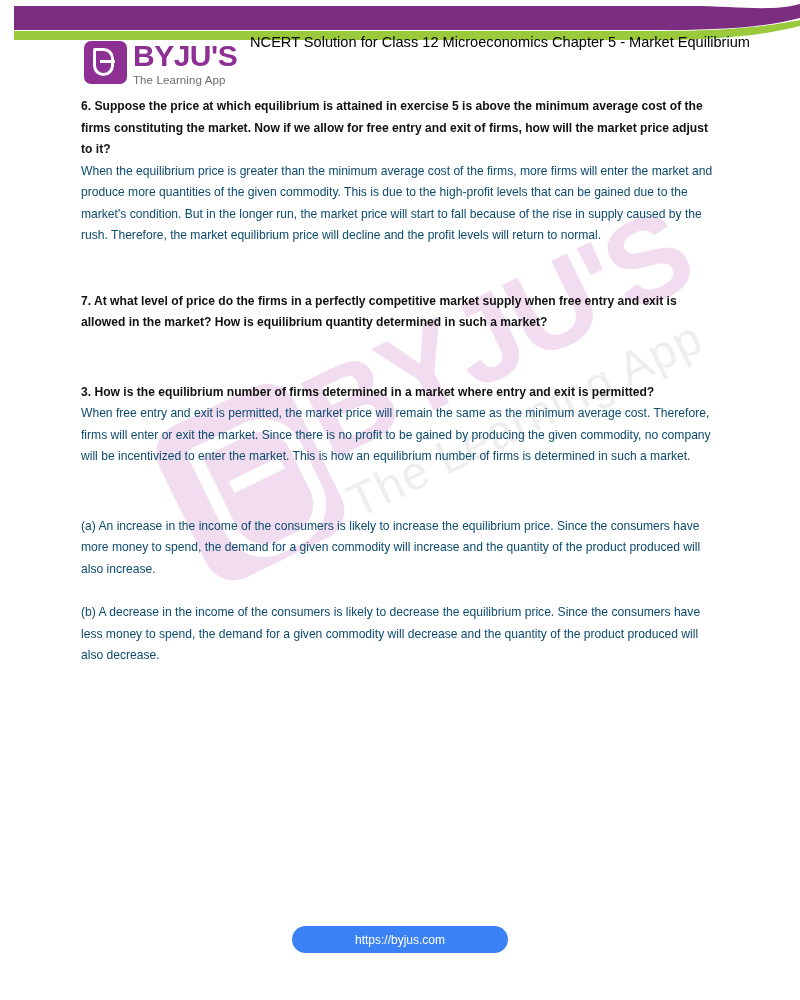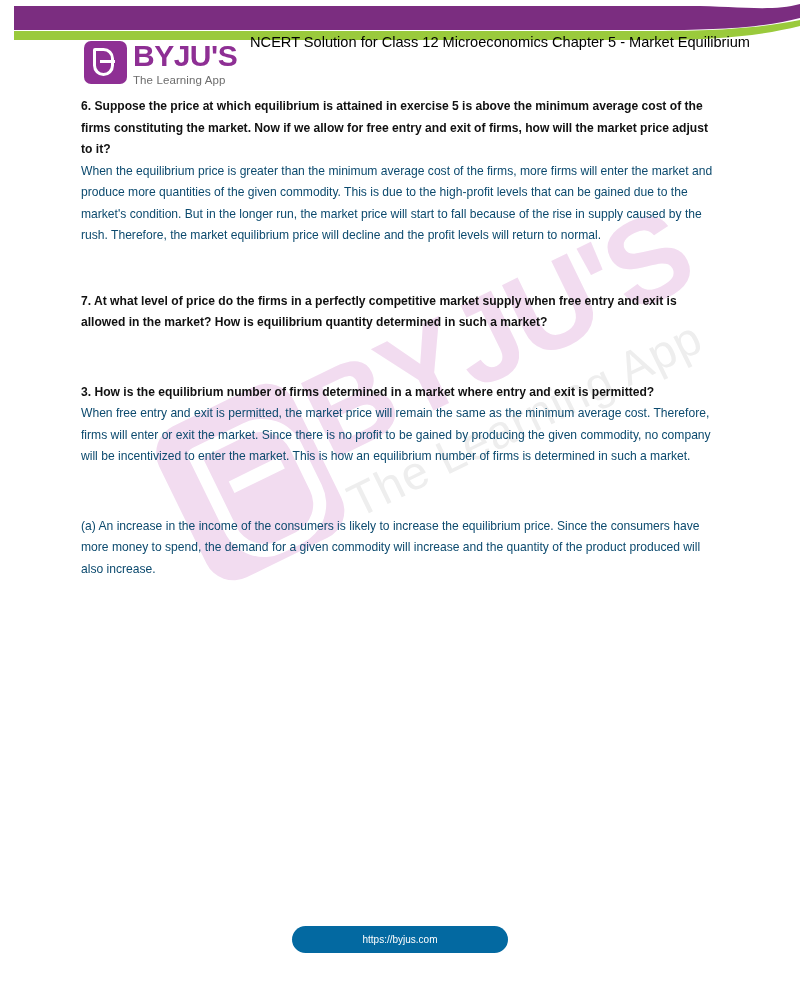--- a/index.html
+++ b/index.html
@@ -173,23 +173,23 @@
   .gap-md { height: 22px; }
 
   
   .footer-link {
     position: absolute;
     left: 292px;
     top: 926px;
     width: 216px;
     height: 27px;
     border-radius: 14px;
-    background: #0369a1;
+    background: #3b82f6;
     color: #ffffff;
-    font-size: 10px;
+    font-size: 12px;
     display: flex;
     align-items: center;
     justify-content: center;
     text-decoration: none;
     z-index: 3;
   }
 </style>
 </head>
 <body>
 
@@ -230,15 +230,16 @@
   <div class="gap-xl"></div>
   <p class="q blk">7. At what level of price do the firms in a perfectly competitive market supply when free entry and exit is allowed in the market? How is equilibrium quantity determined in such a market?</p>
   <div class="gap-md"></div>
   <div class="gap-lg"></div>
   <p class="q blk">3. How is the equilibrium number of firms determined in a market where entry and exit is permitted?</p>
   <p class="a blk">When free entry and exit is permitted, the market price will remain the same as the minimum average cost. Therefore, firms will enter or exit the market. Since there is no profit to be gained by producing the given commodity, no company will be incentivized to enter the market. This is how an equilibrium number of firms is determined in such a market.</p>
   <div class="gap-lg"></div>
   <div class="gap-md"></div>
   <p class="a blk">(a) An increase in the income of the consumers is likely to increase the equilibrium price. Since the consumers have more money to spend, the demand for a given commodity will increase and the quantity of the product produced will also increase.</p>
   <div class="gap-md"></div>
+  <p class="a blk">(b) A decrease in the income of the consumers is likely to decrease the equilibrium price. Since the consumers have less money to spend, the demand for a given commodity will decrease and the quantity of the product produced will also decrease.</p>
 </div>
 
 <a class="footer-link" href="#">https://byjus.com</a>
 
 </body></html>

